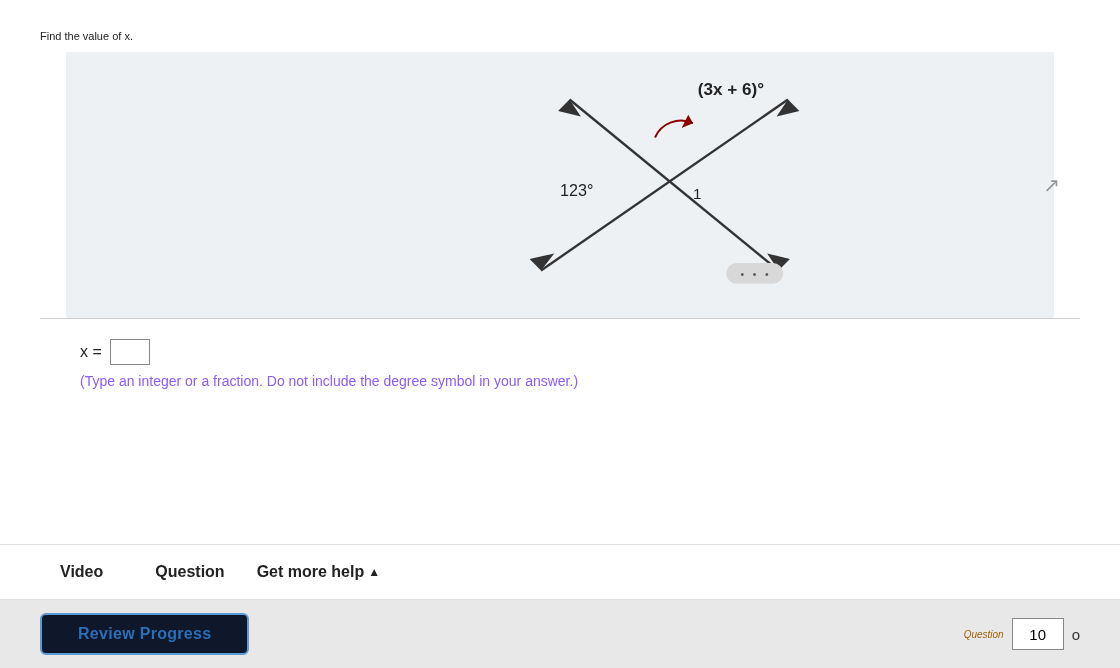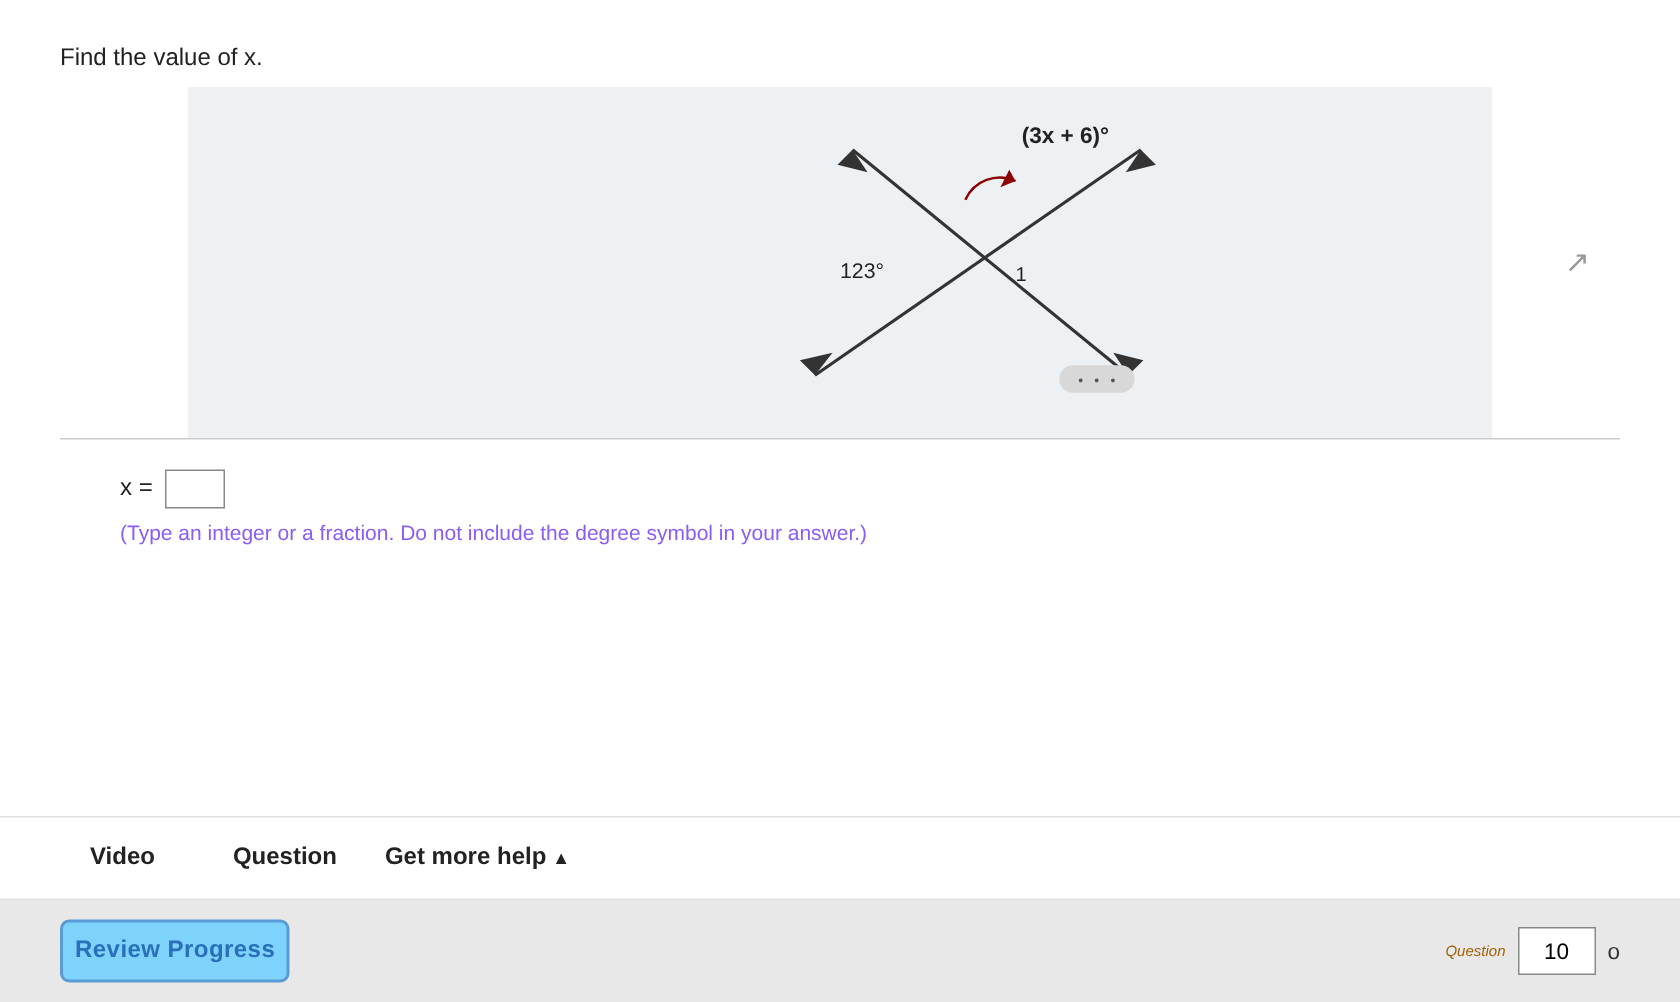--- a/index.html
+++ b/index.html
@@ -22,30 +22,30 @@
       position: relative;
     }
 
     .question-area {
       flex: 1;
       padding: 30px 40px 20px 40px;
       position: relative;
     }
 
     .find-value-text {
-      font-size: 16px;
+      font-size: 11px;
       color: #222;
       margin-bottom: 10px;
       font-weight: 400;
     }
 
     .diagram-container {
       position: relative;
       width: 100%;
-      height: 234px;
+      height: 266px;
       display: flex;
       justify-content: center;
       align-items: center;
     }
 
     .diagram-svg {
       position: absolute;
       top: 0;
       left: 0;
       width: 100%;
@@ -125,26 +125,26 @@
     .bottom-bar {
       background: #e8e8e8;
       display: flex;
       align-items: center;
       justify-content: space-between;
       padding: 12px 40px;
       height: 68px;
     }
 
     .review-progress-btn {
-      background: #7dd3fc;
+      background: #0f172a;
       border: 2px solid #5b9bd5;
       color: #2a6fba;
       font-size: 16px;
       font-weight: 600;
-      padding: 10px 8px;
+      padding: 10px 36px;
       border-radius: 6px;
       cursor: pointer;
       letter-spacing: 0.3px;
     }
 
     .question-nav {
       display: flex;
       align-items: center;
       gap: 8px;
     }

